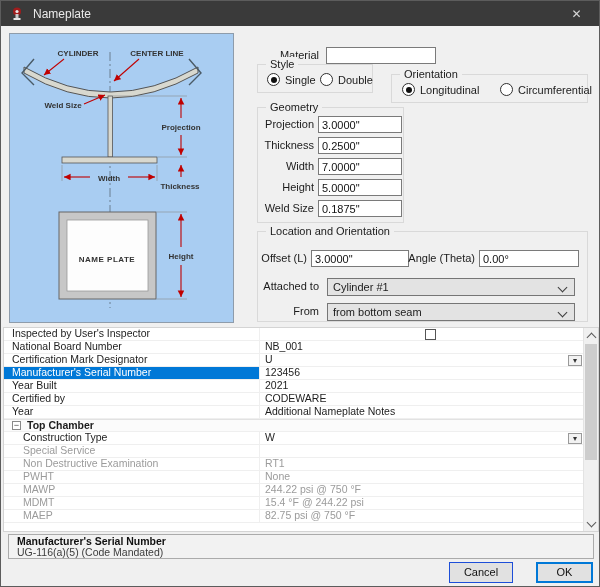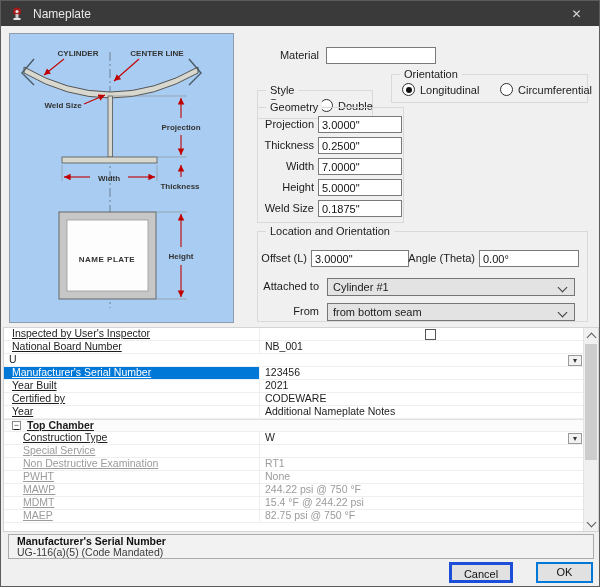--- a/index.html
+++ b/index.html
@@ -35,21 +35,21 @@
   .chev{position:absolute;right:7px;top:5px;width:8px;height:8px;}
   .chev::before{content:"";position:absolute;left:0;top:0;width:6px;height:6px;
                 border-right:1.3px solid #3c3c3c;border-bottom:1.3px solid #3c3c3c;transform:rotate(45deg);}
   
   .pgrid{position:absolute;left:2px;top:326px;width:596px;height:205px;background:#fff;
          border:1px solid #d4d4d4;box-sizing:border-box;}
   .rows{position:absolute;left:0;top:0;right:15px;bottom:0;overflow:hidden;}
   .grid-row{display:flex;height:13px;box-sizing:border-box;border-bottom:1px solid #efefef;
             font-size:10.5px;line-height:11.5px;color:#1d1d1d;align-items:center;}
   .cell-label{width:256px;flex:0 0 256px;border-right:1px solid #efefef;box-sizing:border-box;
-              padding-left:8px;height:100%;display:flex;align-items:center;white-space:nowrap;overflow:hidden;text-decoration:underline;}
+              padding-left:8px;height:100%;display:flex;align-items:center;white-space:nowrap;overflow:hidden;}
   .cell-label.ind{padding-left:19px;}
   .cell-value{flex:1;position:relative;display:flex;align-items:center;padding-left:5px;height:100%;
               white-space:nowrap;overflow:hidden;}
   .grid-row.sel .cell-label{background:#0078d7;color:#fff;}
   .grid-row.dis{color:#9b9b9b;}
   .grid-row.group{font-weight:bold;background:#fbfbfb;border-top:1px solid #e2e2e2;}
   .grid-row.group .cell-label{border-right:none;flex:1;}
   .collapse-box{display:inline-block;width:9px;height:9px;border:1px solid #898989;background:#fff;
                 color:#444;font-size:9px;line-height:7px;text-align:center;margin-right:6px;
                 box-sizing:border-box;font-weight:normal;}
@@ -63,21 +63,21 @@
   .sb-btn .ch{position:absolute;left:4px;width:6px;height:6px;}
   .sb-up{top:0;} .sb-down{bottom:0;}
   .sb-up .ch{top:6px;border-left:1.3px solid #5a5a5a;border-top:1.3px solid #5a5a5a;transform:rotate(45deg);}
   .sb-down .ch{top:3px;border-right:1.3px solid #5a5a5a;border-bottom:1.3px solid #5a5a5a;transform:rotate(45deg);}
   .sb-thumb{position:absolute;left:1px;top:16px;width:12px;height:116px;background:#cdcdcd;}
   
   .infopanel{position:absolute;left:7px;top:533px;width:586px;height:25px;background:#f2f2f2;
              border:1px solid #ababab;box-sizing:border-box;padding:1px 8px;}
   .info-title{font-size:10.5px;font-weight:bold;color:#111;line-height:11px;}
   .info-desc{font-size:10.5px;color:#3c3c3c;line-height:11px;}
-  .btn{position:absolute;top:561px;height:21px;background:#e1e1e1;border:3px solid #1d4ed8;
+  .btn{position:absolute;top:561px;height:21px;background:#e1e1e1;border:1px solid #1d4ed8;
        box-sizing:border-box;font-size:11px;color:#111;text-align:center;line-height:19px;cursor:default;}
   .btn.default{border:1px solid #0078d7;box-shadow:inset 0 0 0 1px #0078d7;}
 </style>
 </head>
 <body>
 
 <div class="titlebar">
   <svg class="appicon" viewBox="0 0 16 16">
     <circle cx="8" cy="5.5" r="4" fill="#a01c1c"></circle>
     <rect x="6.5" y="8" width="3" height="4" fill="#c9c9c9"></rect>
@@ -140,21 +140,21 @@
     <text class="dlabel" x="99" y="146.5" text-anchor="middle">Width</text>
     <text class="dlabel" x="170" y="155" text-anchor="middle">Thickness</text>
     <text class="dlabel" x="97" y="228" text-anchor="middle" letter-spacing="0.5">NAME PLATE</text>
     <text class="dlabel" x="171" y="225" text-anchor="middle">Height</text>
   </svg>
 </div>
 
 <div class="flabel" style="left:240px;top:46px;width:78px;">Material</div>
 <input class="tinput" style="left: 325px; top: 46px; width: 110px;" value="">
 
-<div class="groupbox" style="left:256px;top:89px;width:116px;height:29px;">
+<div class="groupbox" style="left:256px;top:63px;width:116px;height:29px;">
   <span class="gb-label">Style</span>
   <span class="radio-opt" style="left:9px;top:8px;align-items:flex-end;">
     <span class="radio on"></span>
     <span>Single</span>
   </span>
   <span class="radio-opt" style="left:62px;top:8px;">
     <span class="radio"></span>
     <span>Double</span>
   </span>
 </div>
@@ -211,20 +211,21 @@
           <span class="gridcheckbox"></span>
         </div>
       </div>
       <div class="grid-row">
         <div class="cell-label">National Board Number</div>
         <div class="cell-value">
           <span>NB_001</span>
         </div>
       </div>
       <div class="grid-row">
+        <div class="cell-label">Certification Mark Designator</div>
         <div class="cell-value">
           <span>U</span>
           <span class="grid-dd">▾</span>
         </div>
       </div>
       <div class="grid-row sel">
         <div class="cell-label">Manufacturer's Serial Number</div>
         <div class="cell-value">
           <span>123456</span>
         </div>

